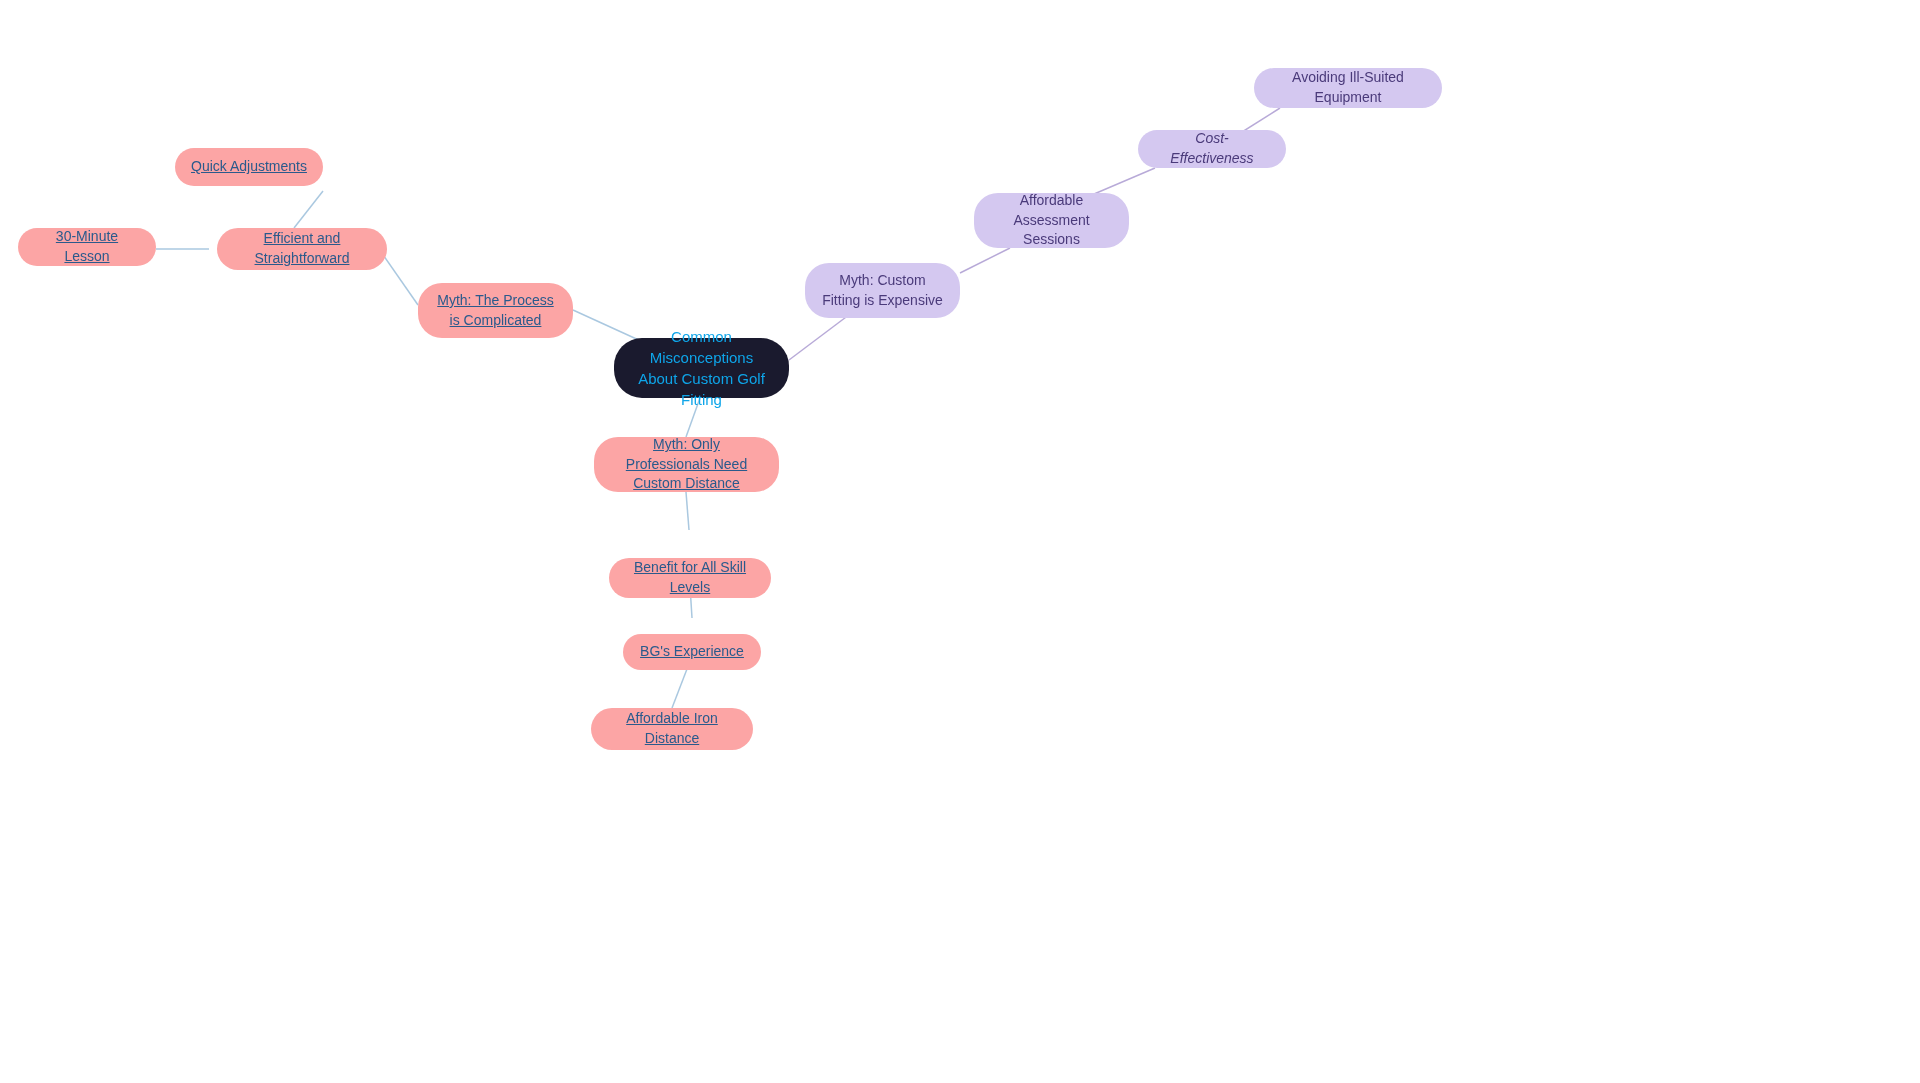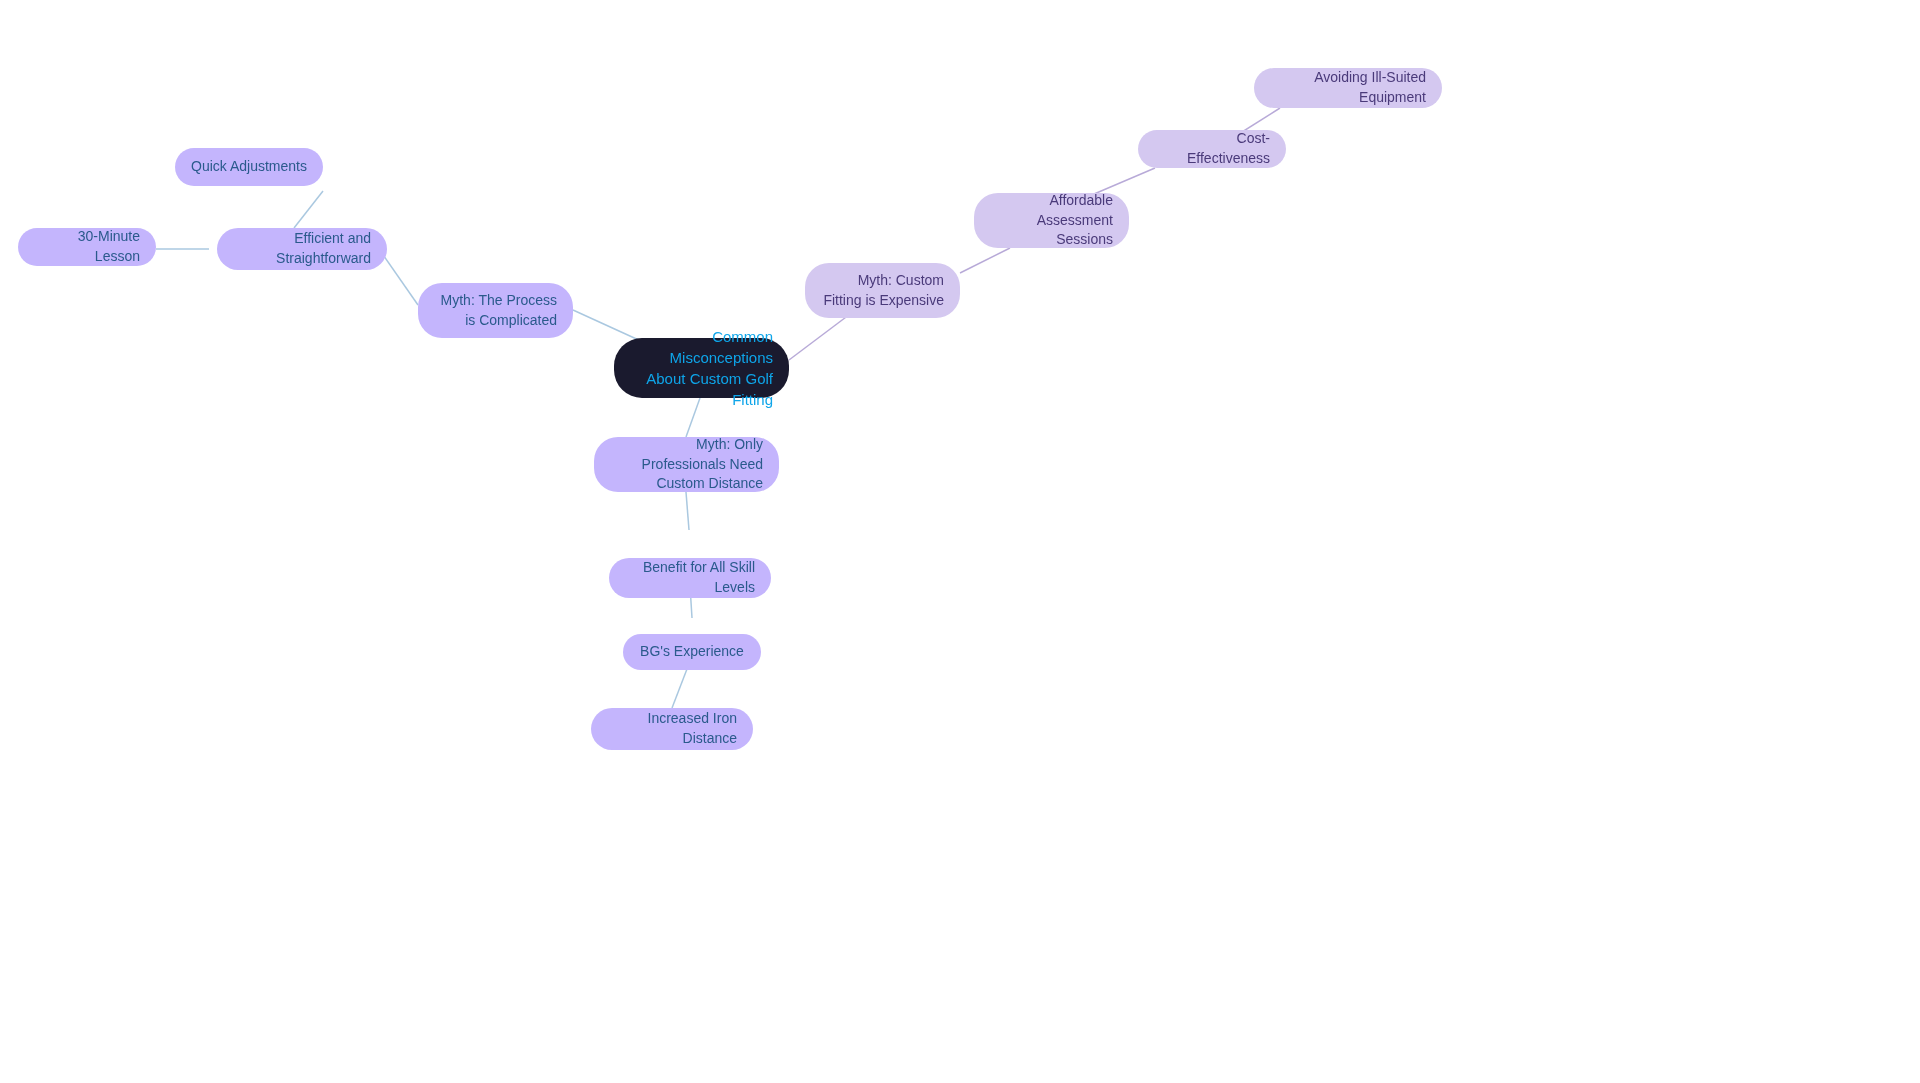--- a/index.html
+++ b/index.html
@@ -18,37 +18,38 @@
       height: 1083px;
       pointer-events: none;
       z-index: 0;
     }
     .node {
       position: absolute;
       border-radius: 24px;
       display: flex;
       align-items: center;
       justify-content: center;
-      text-align: right;
+      text-align: center;
       z-index: 1;
       font-size: 14px;
       line-height: 1.4;
       padding: 0 16px;
     }
     .node-center {
       background: #1a1a2e;
       color: #0ea5e9;
       font-size: 15px;
       font-weight: 500;
       border-radius: 28px;
     }
     .node-blue-light {
-      background: #c4b5fd;
+      background: #fca5a5;
       color: #2a5a8c;
       border: none;
+      text-decoration: underline;
     }
     .node-purple-light {
       background: #d4c8f0;
       color: #4a3a7a;
       border: none;
     }
   </style>
 </head>
 <body>
 
@@ -90,24 +91,24 @@
 <div class="node node-blue-light" style="left:175px; top:148px; width:148px; height:38px;">Quick Adjustments</div>
 
 <div class="node node-blue-light" style="left:18px; top:228px; width:138px; height:38px;">30-Minute Lesson</div>
 
 <div class="node node-purple-light" style="left:805px; top:263px; width:155px; height:55px;">Myth: Custom Fitting is
 Expensive</div>
 
 <div class="node node-purple-light" style="left:974px; top:193px; width:155px; height:55px;">Affordable Assessment
 Sessions</div>
 
-<div class="node node-purple-light" style="left:1138px; top:130px; width:148px; height:38px;">Cost-Effectiveness</div>
+<div class="node node-purple-light" style="left:1138px; top:130px; width:148px; height:38px;font-style:italic;">Cost-Effectiveness</div>
 
 <div class="node node-purple-light" style="left:1254px; top:68px; width:188px; height:40px;">Avoiding Ill-Suited Equipment</div>
 
 <div class="node node-blue-light" style="left:594px; top:437px; width:185px; height:55px;">Myth: Only Professionals Need
 Custom Distance</div>
 
 <div class="node node-blue-light" style="left:609px; top:530px; width:162px; height:40px;margin-top:28px;">Benefit for All Skill Levels</div>
 
 <div class="node node-blue-light" style="left:623px; top:634px; width:138px; height:36px;">BG's Experience</div>
 
-<div class="node node-blue-light" style="left:591px; top:708px; width:162px; height:42px;">Increased Iron Distance</div>
+<div class="node node-blue-light" style="left:591px; top:708px; width:162px; height:42px;">Affordable Iron Distance</div>
 
 </body></html>

